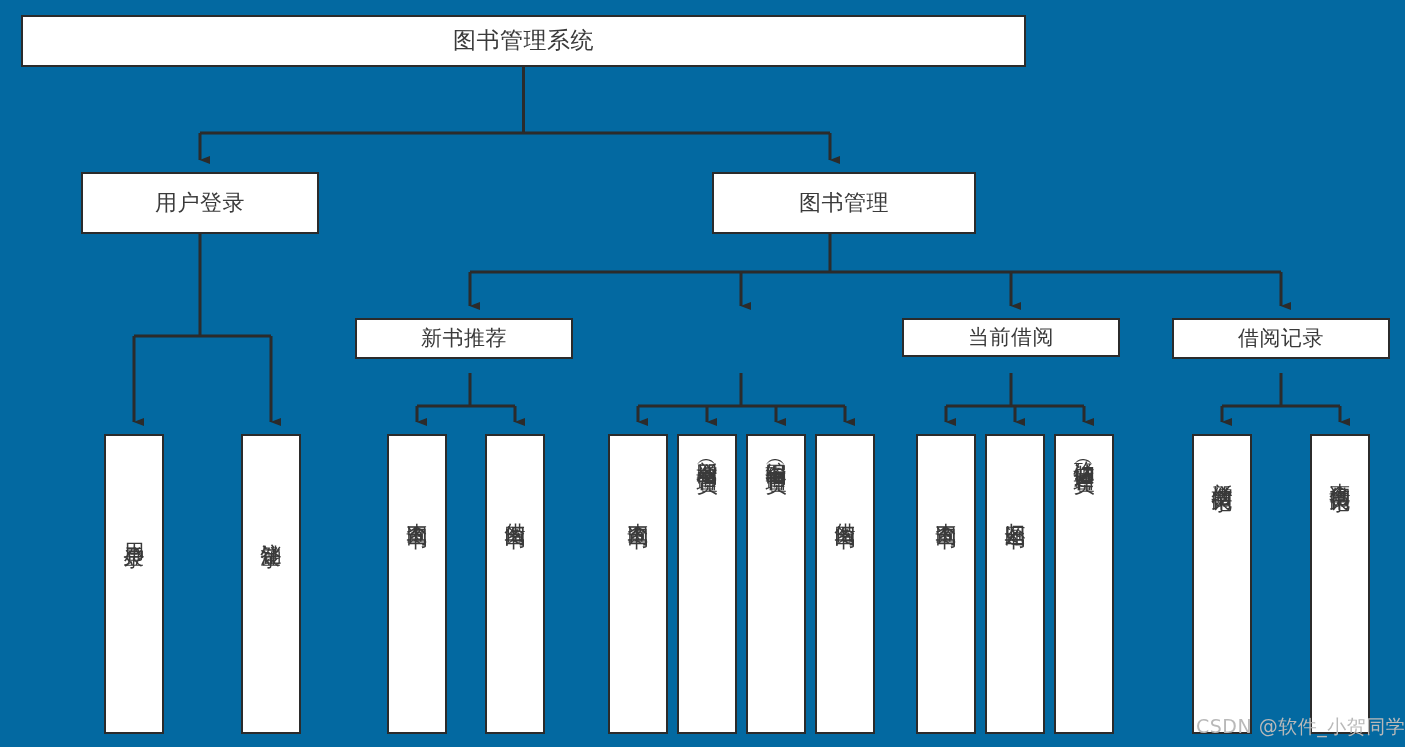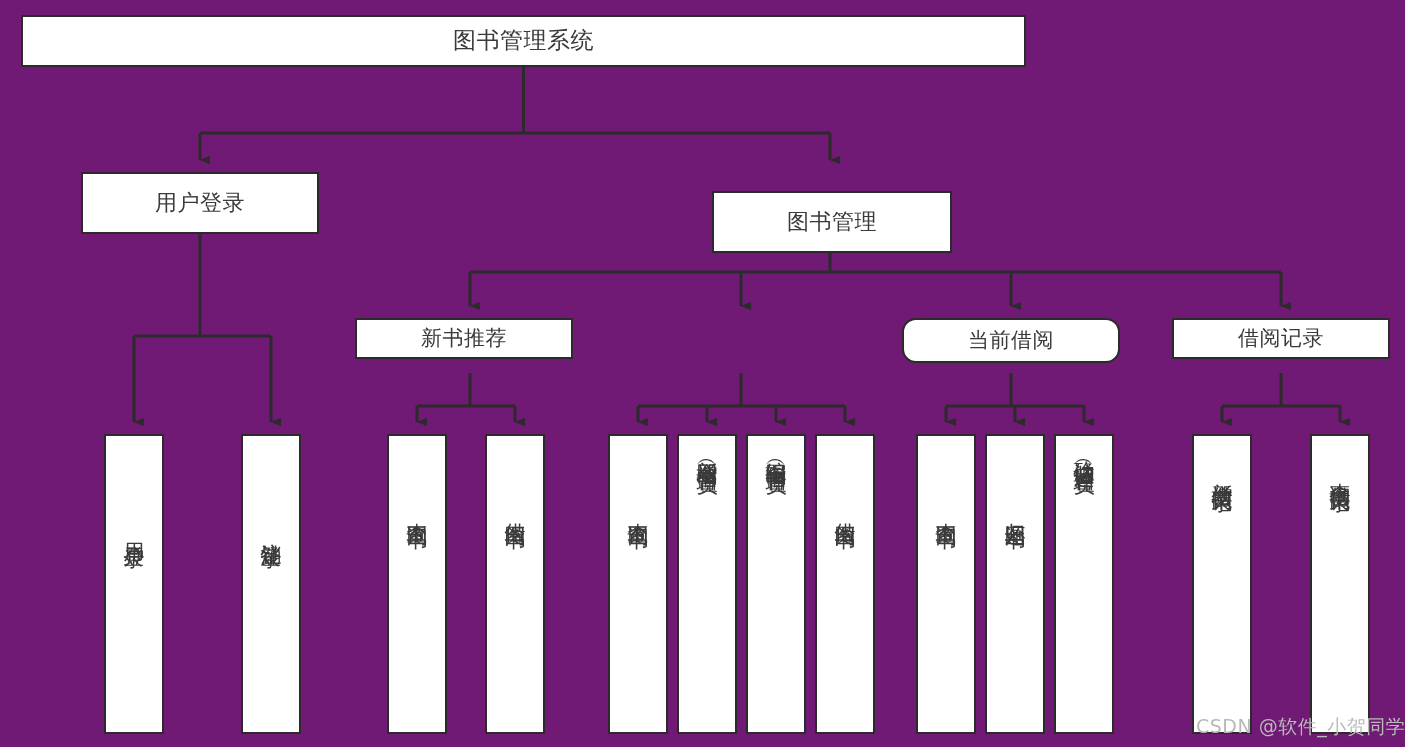--- a/index.html
+++ b/index.html
@@ -8,21 +8,21 @@
     padding: 0;
     background: #ffffff;
   }
   body {
     font-family: "DejaVu Sans", "Liberation Sans", sans-serif;
   }
   #diagram-root {
     position: relative;
     width: 1405px;
     height: 747px;
-    background: #701a75;
+    background: #0369a1;
     overflow: hidden;
   }
   #diagram-svg {
     position: absolute;
     left: 0;
     top: 0;
     width: 1405px;
     height: 747px;
   }
   .node-box {
@@ -135,30 +135,30 @@
   </svg>
 
   <div class="node-box node-root" style="left:21px; top:15px; width:1005px; height:52px;">
     <span class="node-label">图书管理系统</span>
   </div>
 
   <div class="node-box node-l2" style="left:81px; top:172px; width:238px; height:62px;">
     <span class="node-label">用户登录</span>
   </div>
 
-  <div class="node-box node-l2" style="left:712px; top:172px; width:240px; height:62px;margin-top:19px;">
+  <div class="node-box node-l2" style="left:712px; top:172px; width:264px; height:62px;">
     <span class="node-label">图书管理</span>
   </div>
 
   <div class="node-box node-l3" style="left:355px; top:318px; width:218px; height:41px;">
     <span class="node-label">新书推荐</span>
   </div>
 
 
-  <div class="node-box node-l3" style="left:902px; top:318px; width:218px; height:45px;border-radius:14px;">
+  <div class="node-box node-l3" style="left:902px; top:318px; width:218px; height:39px;">
     <span class="node-label">当前借阅</span>
   </div>
 
   <div class="node-box node-l3" style="left:1172px; top:318px; width:218px; height:41px;">
     <span class="node-label">借阅记录</span>
   </div>
 
   <div class="node-box node-leaf leaf-pad-2" style="left:104px; top:434px; width:60px; height:300px;">
     <span class="node-label">用户登录</span>
   </div>

